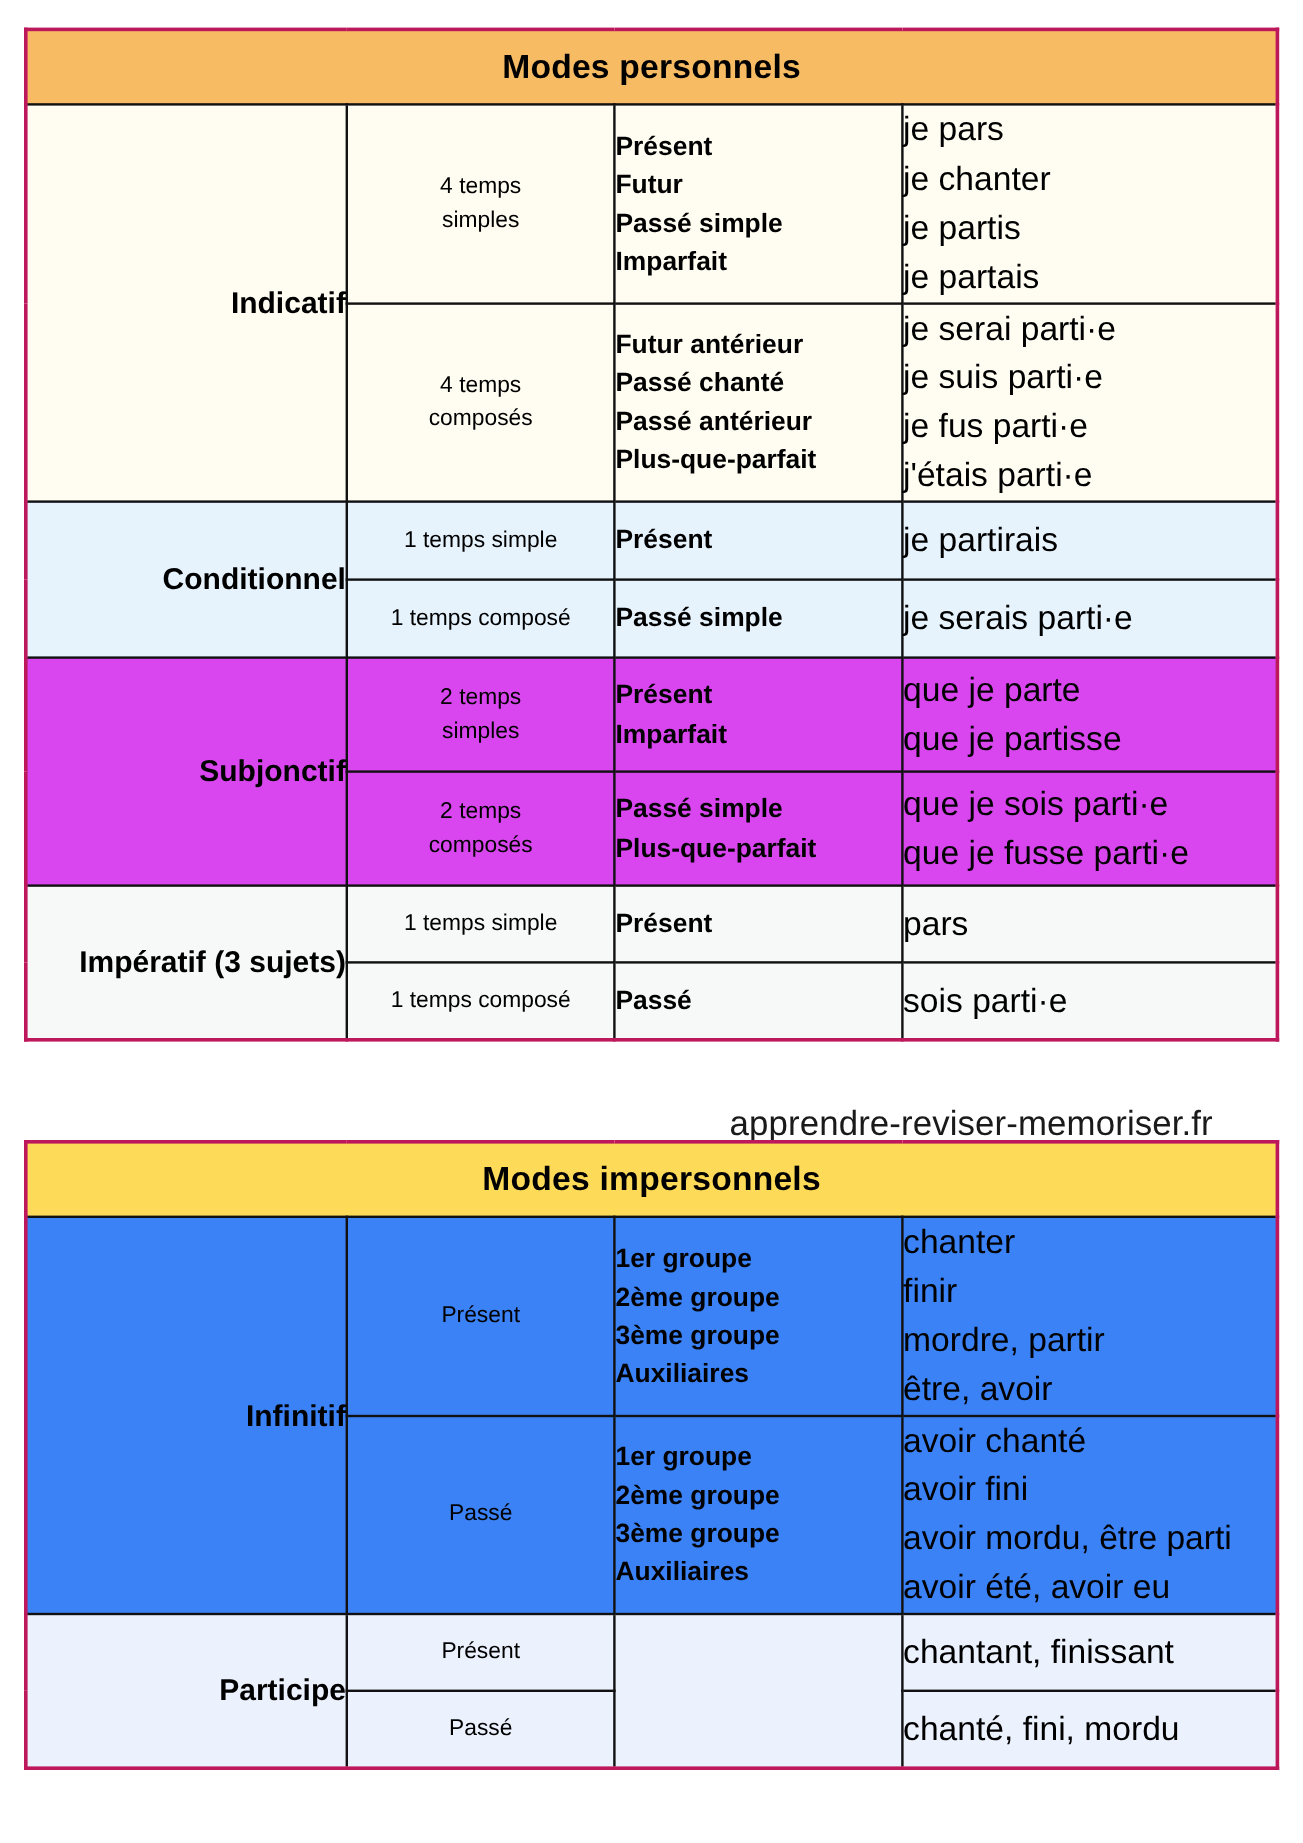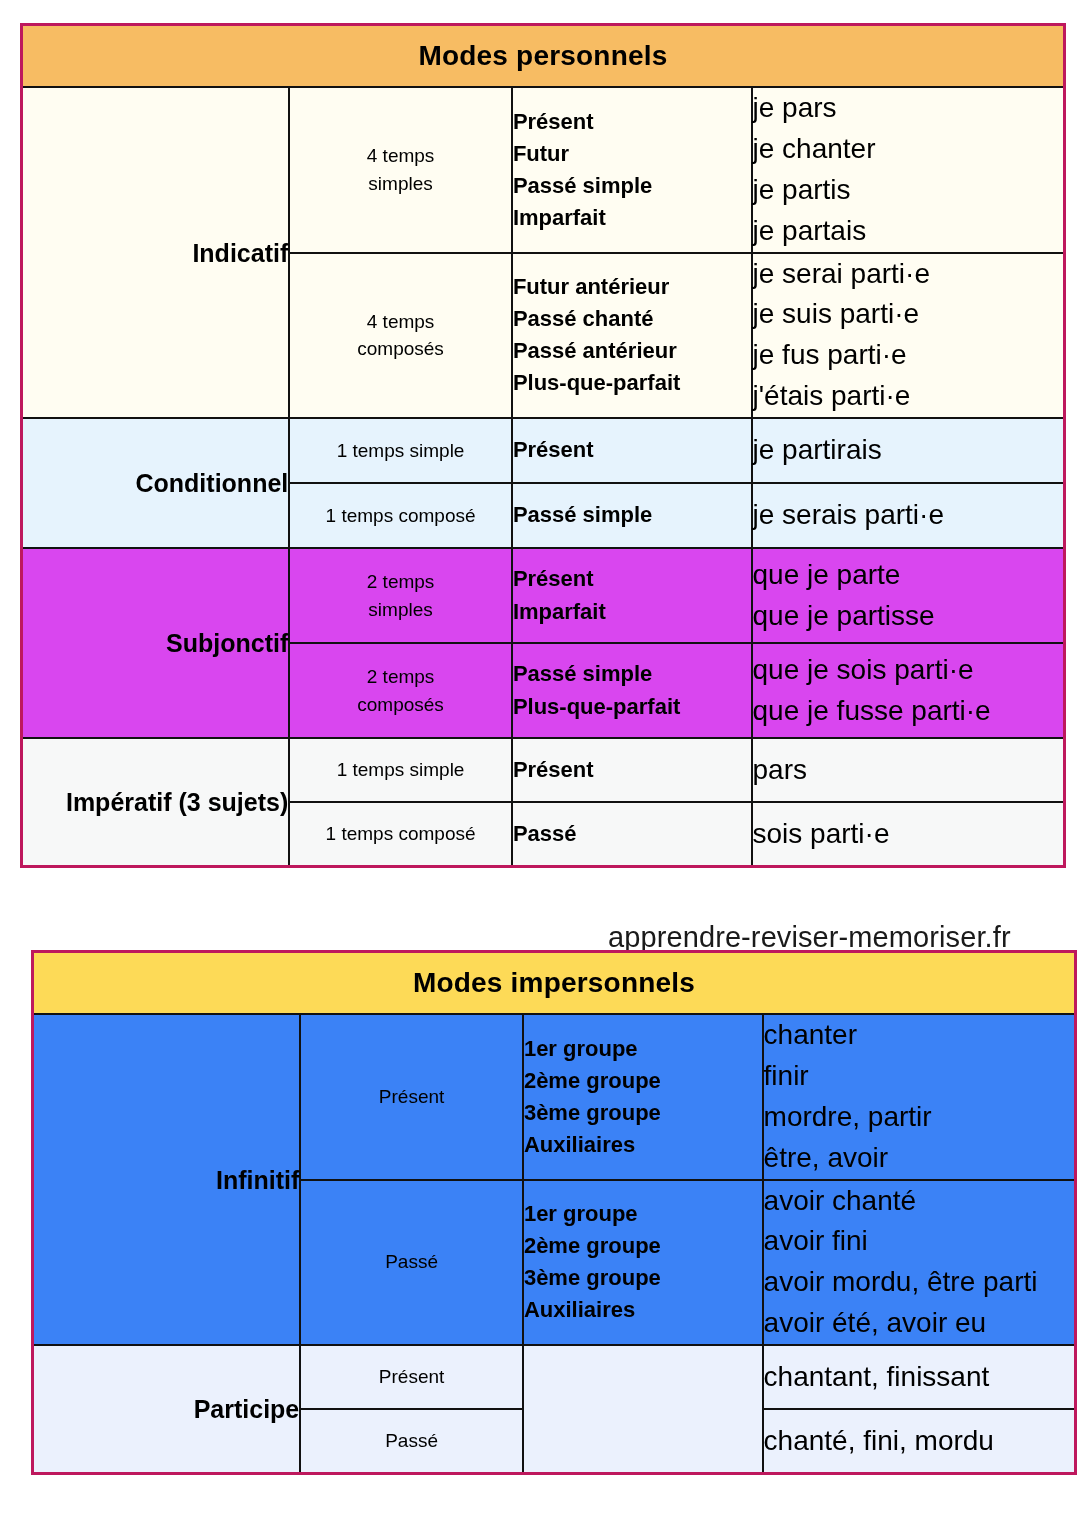--- a/index.html
+++ b/index.html
@@ -236,21 +236,21 @@
         </td>
         <td class="example bg-imperatif">
           <span class="l">sois parti·e</span>
         </td>
       </tr>
     </tbody>
   </table>
 
   <div class="watermark" style="left:608px; top:891px;margin-top:30px;">apprendre-reviser-memoriser.fr</div>
 
-  <table class="grid" style="left:31px; top:950px; width:1046px;">
+  <table class="grid" style="left:20px; top:950px; width:1046px;">
     <colgroup>
       <col style="width:267px">
       <col style="width:222px">
       <col style="width:239px">
       <col style="width:312px">
     </colgroup>
     <tbody>
 
       <tr>
         <td class="banner banner-impersonnels" colspan="4">Modes impersonnels</td>

